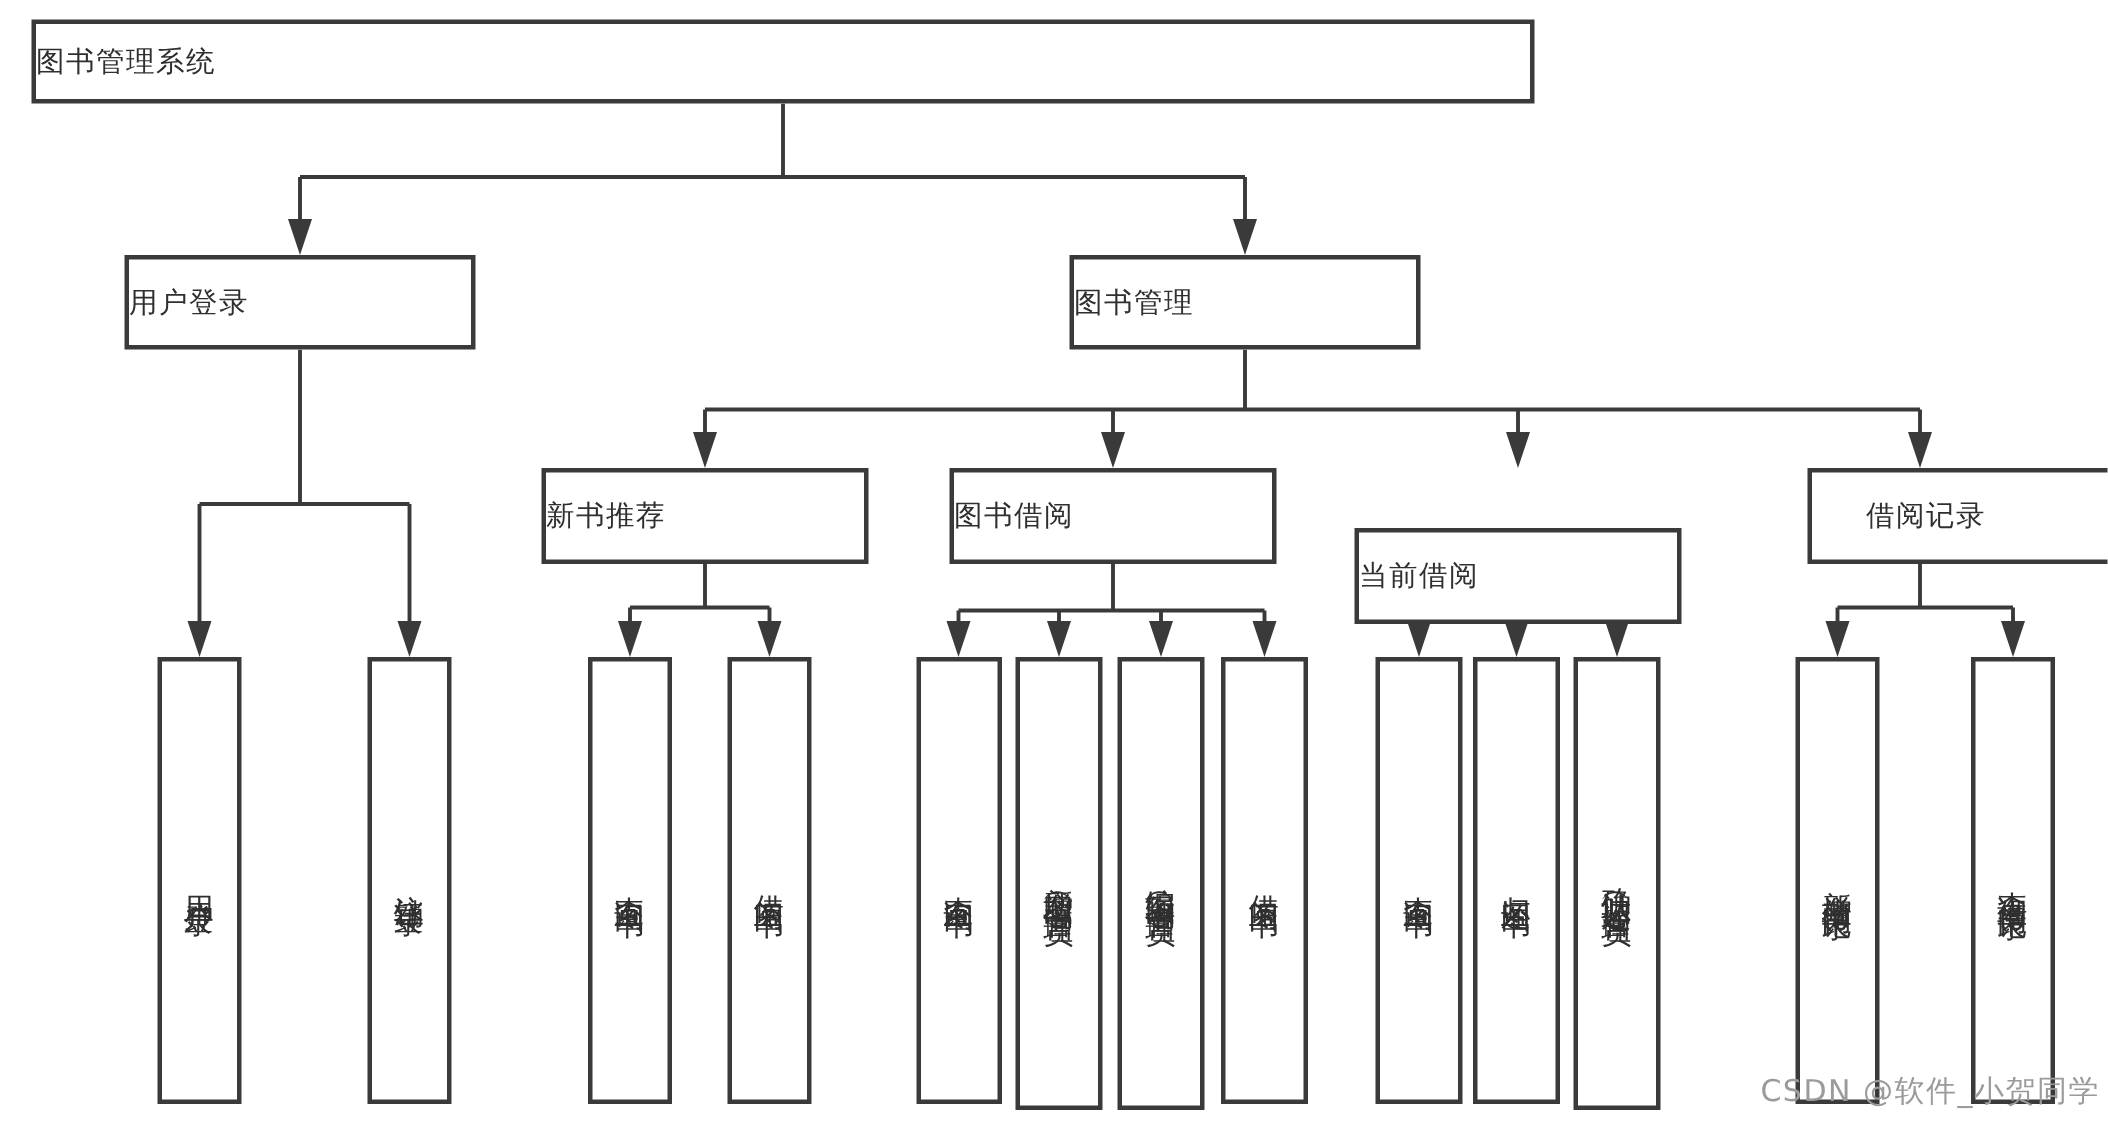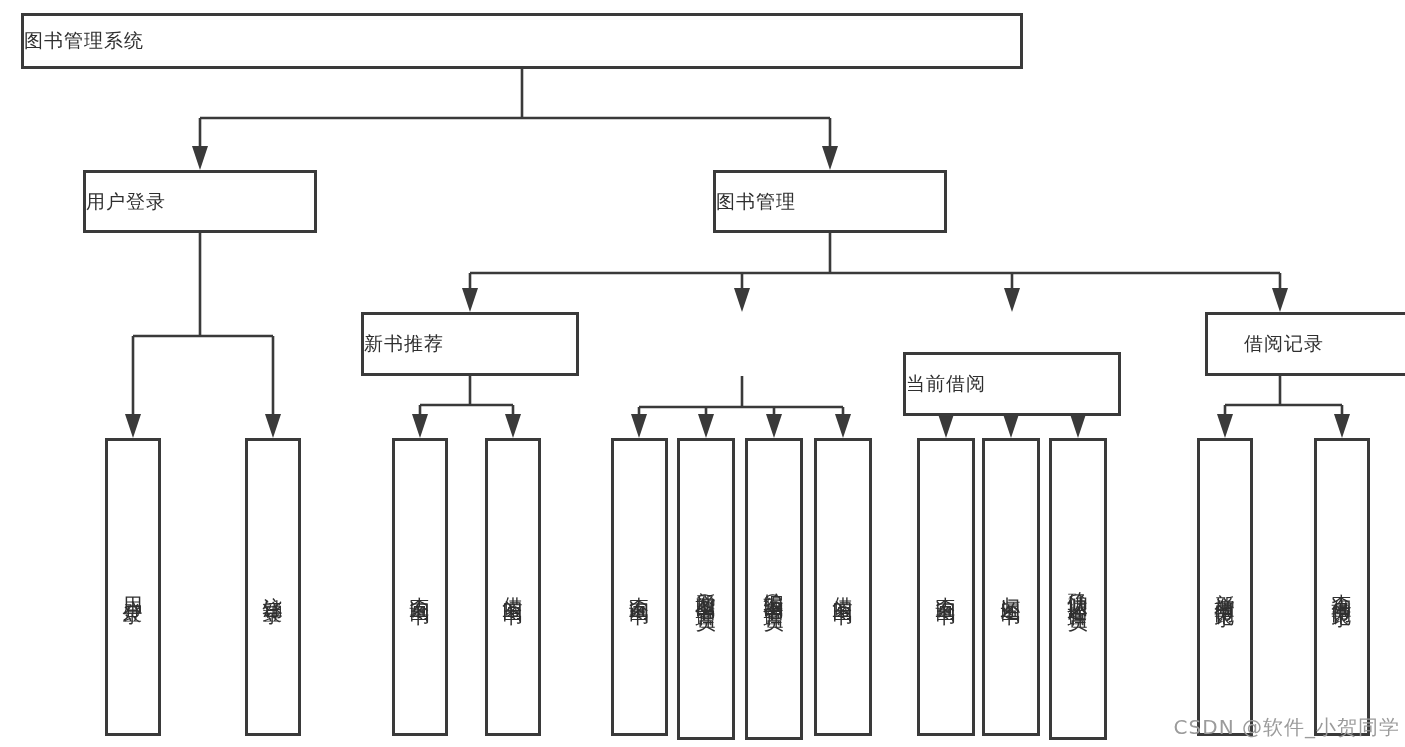--- a/index.html
+++ b/index.html
@@ -150,20 +150,23 @@
   <div class="node" style="left:83px;top:170px;width:234px;height:63px;">
     <span>用户登录</span>
   </div>
   <div class="node" style="left:713px;top:170px;width:234px;height:63px;">
     <span>图书管理</span>
   </div>
 
   <div class="node" style="left:361px;top:312px;width:218px;height:64px;">
     <span>新书推荐</span>
   </div>
+  <div class="node" style="left:633px;top:312px;width:218px;height:64px;">
+    <span>图书借阅</span>
+  </div>
   <div class="node" style="left:903px;top:312px;width:218px;height:64px;margin-top:40px;">
     <span>当前借阅</span>
   </div>
   <div class="node" style="left:1205px;top:312px;width:218px;height:64px;padding-left:36px;">
     <span>借阅记录</span>
   </div>
 
   <div class="vnode" style="left:105px;top:438px;width:56px;height:298px;">
     <span class="vtext">用户登录</span>
   </div>

